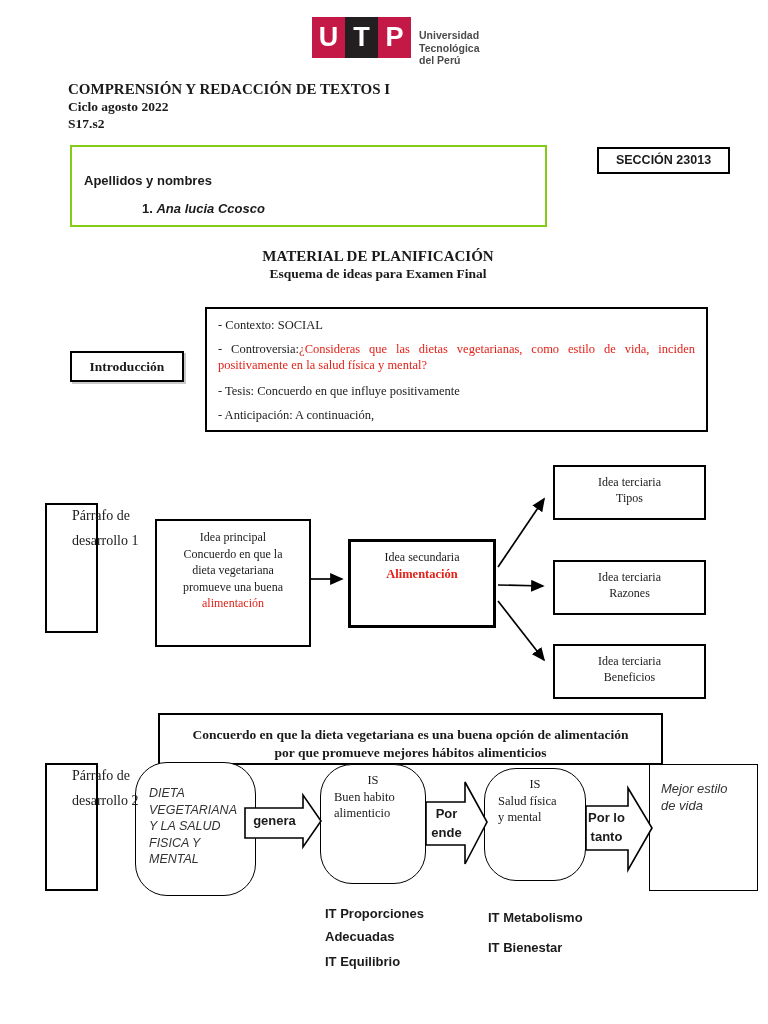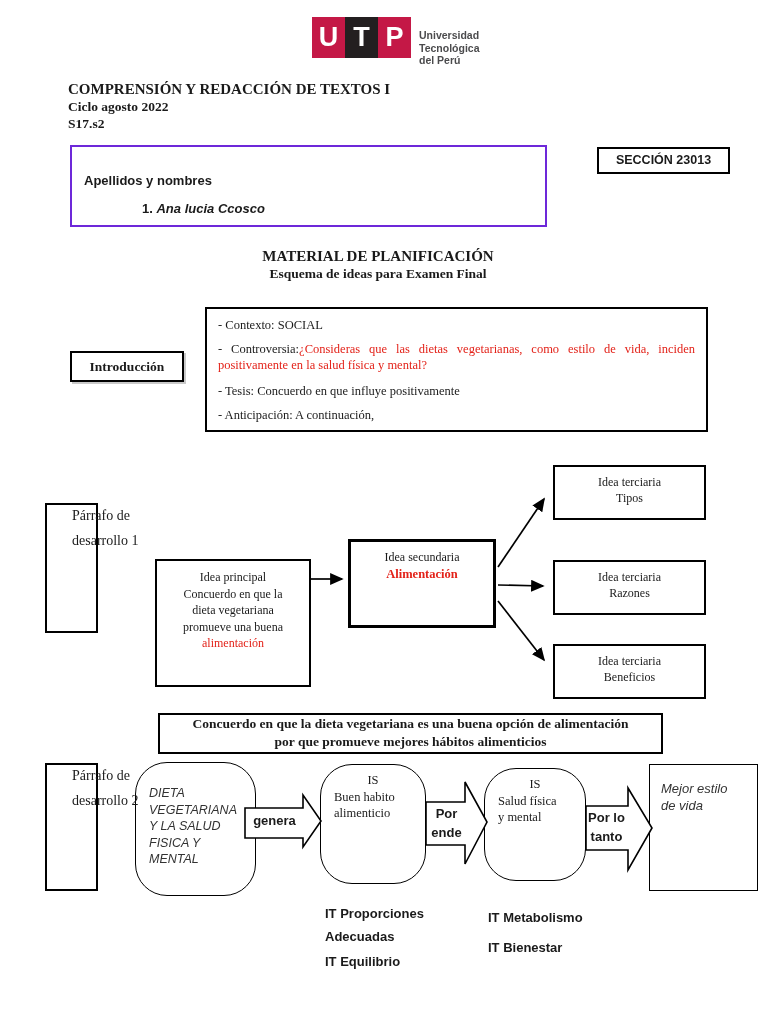--- a/index.html
+++ b/index.html
@@ -18,21 +18,21 @@
   .tile-dark{background:#231F20;}
   .logo-org{margin-left:8px;padding-top:6px;font-family:"Liberation Sans",sans-serif;
             font-weight:bold;font-size:10.5px;line-height:12.5px;color:#4b4b4d;margin-top:6px;}
 
   
   .course{left:68px;top:80px;font-weight:bold;}
   .course .l1{font-size:15px;line-height:18px;}
   .course .l2,.course .l3{font-size:13.5px;line-height:17px;}
 
   
-  .students-box{left:70px;top:145px;width:473px;height:78px;border:2px solid #6d28d9;}
+  .students-box{left:70px;top:145px;width:473px;height:78px;border:2px solid #84cc16;}
   .students-label{left:12px;top:26px;font-weight:bold;font-size:13px;}
   .student-item{left:70px;top:54px;font-weight:bold;font-size:13px;}
   .student-item .name{font-style:italic;}
   .section-box{left:597px;top:147px;width:129px;height:23px;border:2px solid #000;
                text-align:center;font-weight:bold;font-size:12.5px;line-height:23px;}
 
   
   .doc-title{left:0;top:247px;width:756px;text-align:center;font-weight:bold;}
   .doc-title .t{font-size:15px;line-height:18px;}
   .doc-title .s{font-size:13.5px;line-height:18px;}
@@ -50,29 +50,29 @@
   
   .strip{border:2px solid #000;background:#fff;}
   .strip1{left:45px;top:503px;width:49px;height:126px;}
   .strip2{left:45px;top:763px;width:49px;height:124px;}
   .para-label{width:108px;font-weight:normal;font-size:14px;line-height:25px;z-index:5;}
   .para1{left:72px;top:503px;}
   .para2{left:72px;top:763px;}
 
   
   .box{border:2px solid #000;background:#fff;text-align:center;font-size:12px;}
-  .idea-principal{left:155px;top:519px;width:152px;height:116px;padding-top:8px;line-height:16.5px;margin-top:40px;}
+  .idea-principal{left:155px;top:519px;width:152px;height:116px;padding-top:8px;line-height:16.5px;}
   .idea-secundaria{left:348px;top:539px;width:142px;height:76px;border-width:3px;padding-top:7px;line-height:17px;}
   .idea-secundaria .red{font-weight:bold;font-size:12.5px;}
   .terc{left:553px;width:149px;height:44px;padding-top:7px;line-height:16px;}
   .terc1{top:465px;} .terc2{top:560px;} .terc3{top:644px;}
 
   
   .banner{left:158px;top:713px;width:501px;height:37px;border:2px solid #000;text-align:center;
-          font-weight:bold;font-size:13.5px;line-height:18px;padding-top:0;}
+          font-weight:bold;font-size:13.5px;line-height:18px;padding-top:11px;}
 
   
   .rnode{border:1.6px solid #000;border-radius:32px;background:#fff;}
   .node1{left:135px;top:762px;width:106px;height:110px;padding:22px 0 0 13px;
          font-family:"Liberation Sans",sans-serif;font-style:italic;font-size:12.5px;
          line-height:16.5px;color:#333;}
   .node2{left:320px;top:764px;width:104px;height:118px;font-size:12.5px;line-height:16.5px;}
   .node3{left:484px;top:768px;width:100px;height:111px;font-size:12.5px;line-height:16.5px;}
   .ntitle{text-align:center;padding-top:7px;}
   .nbody{padding-left:13px;}

